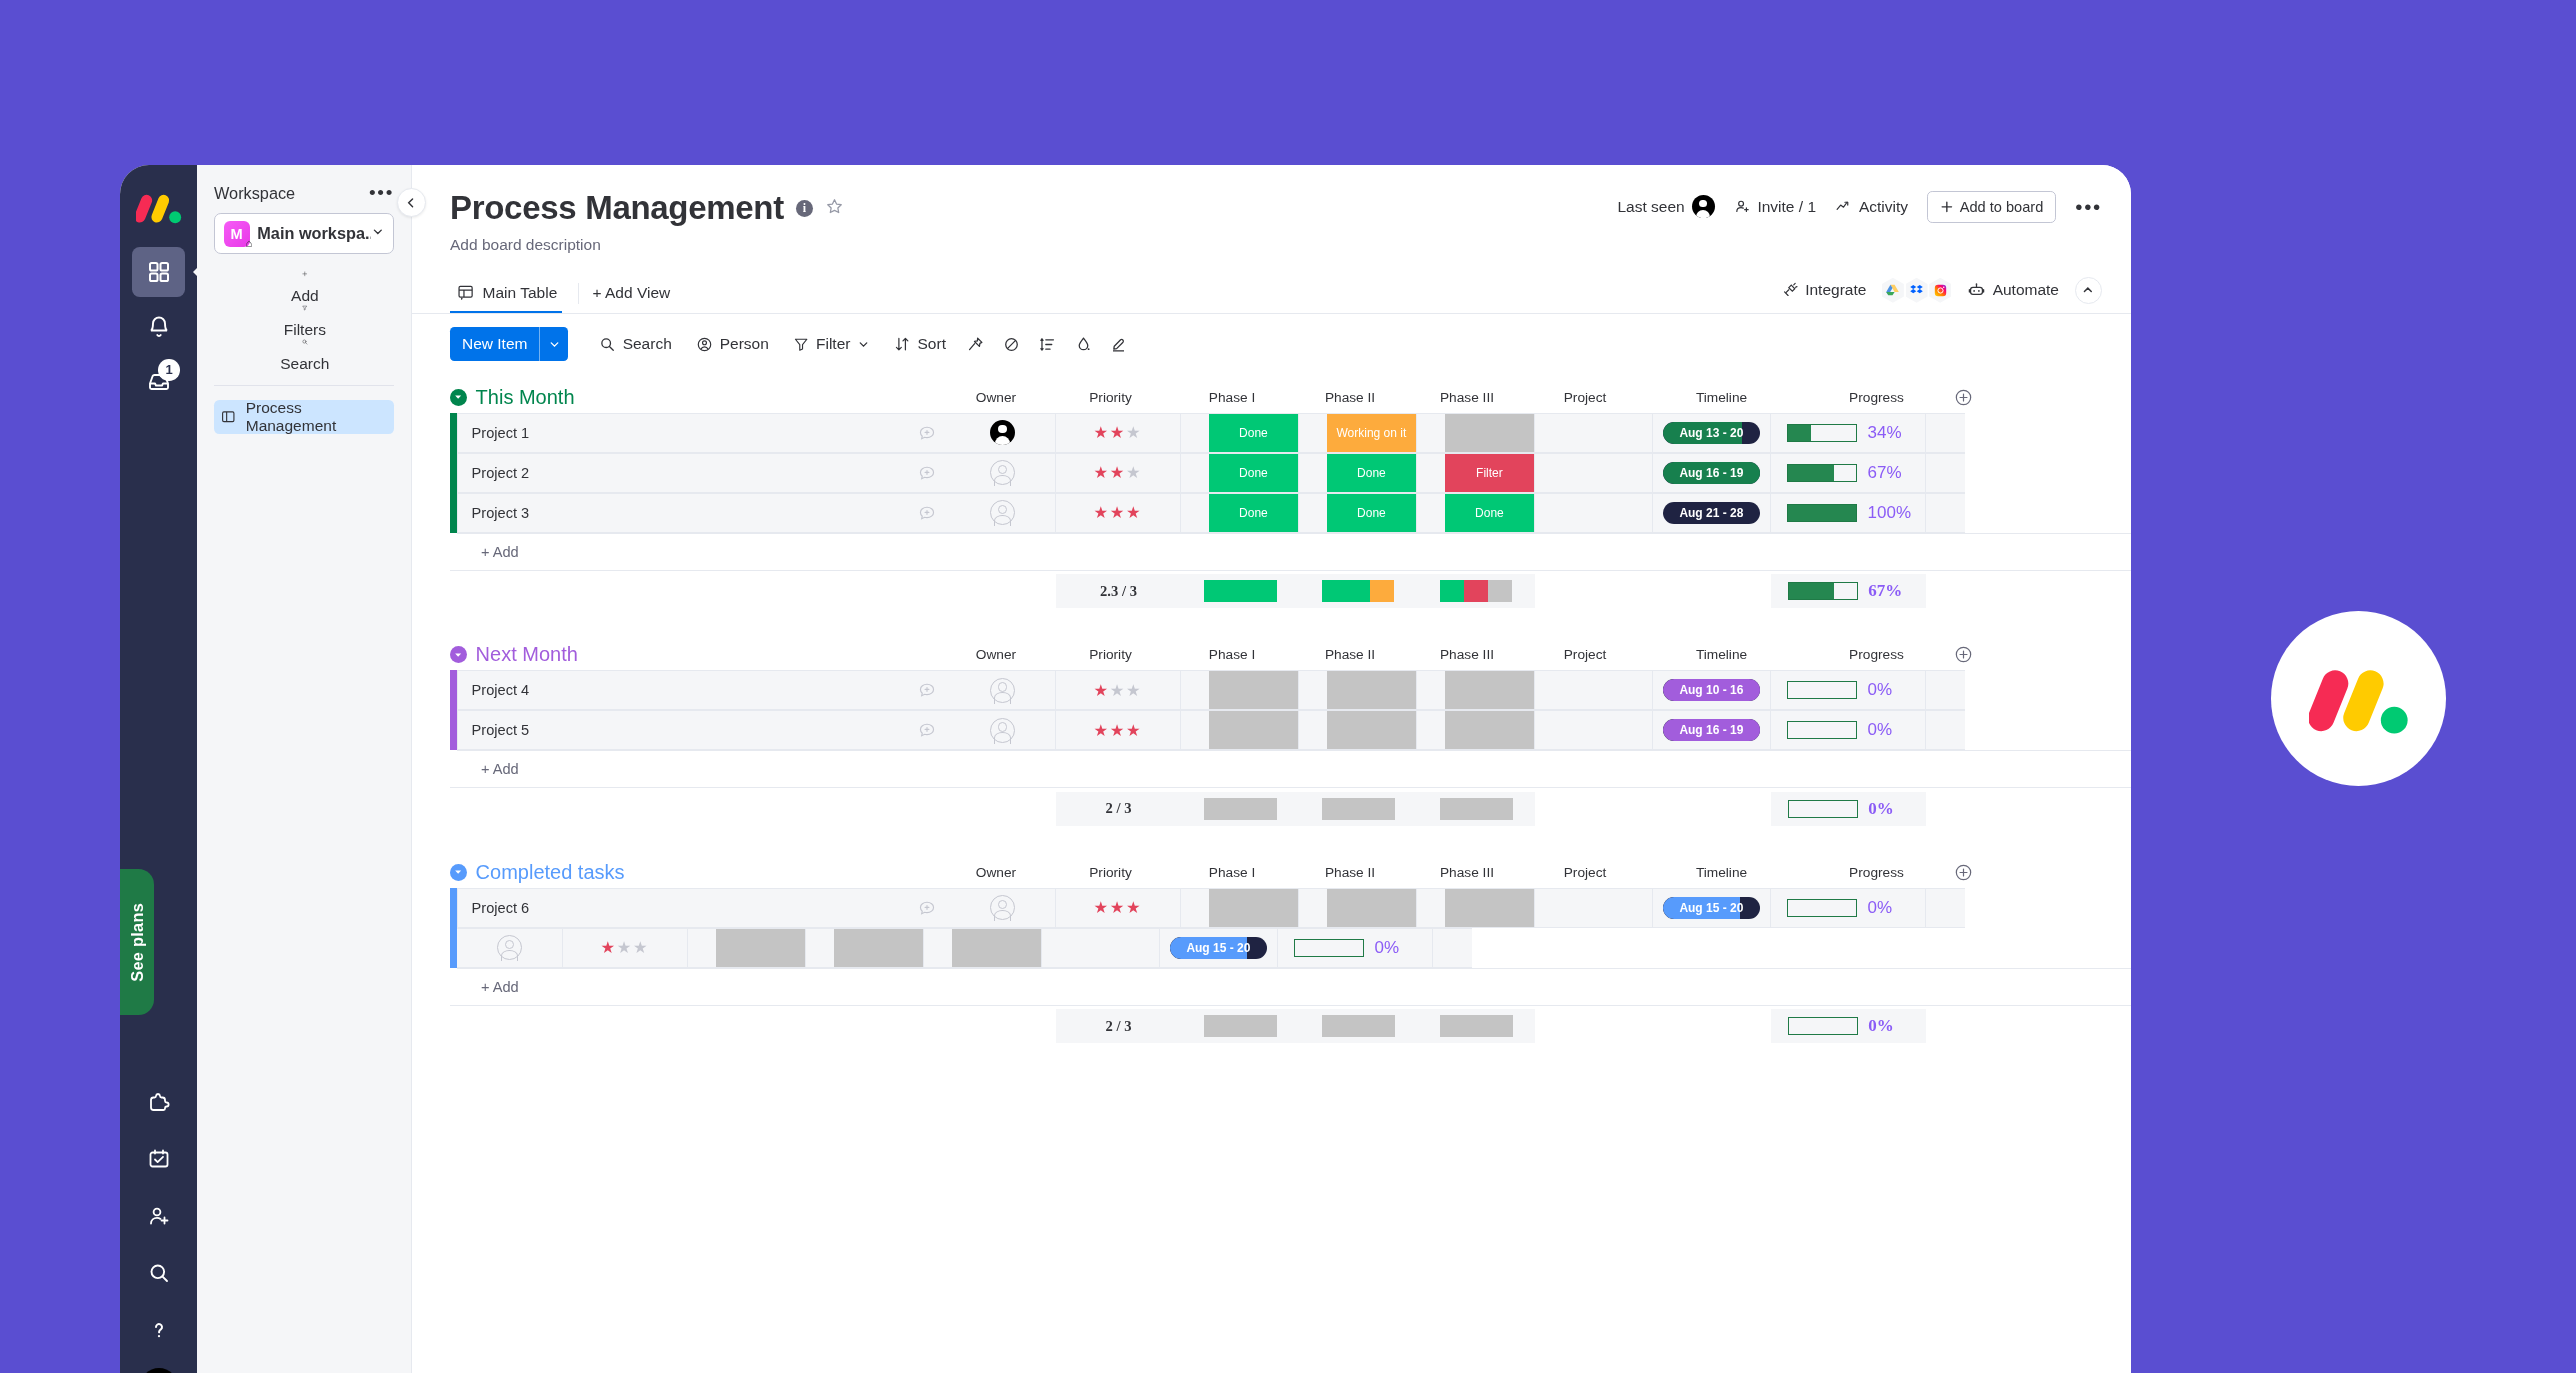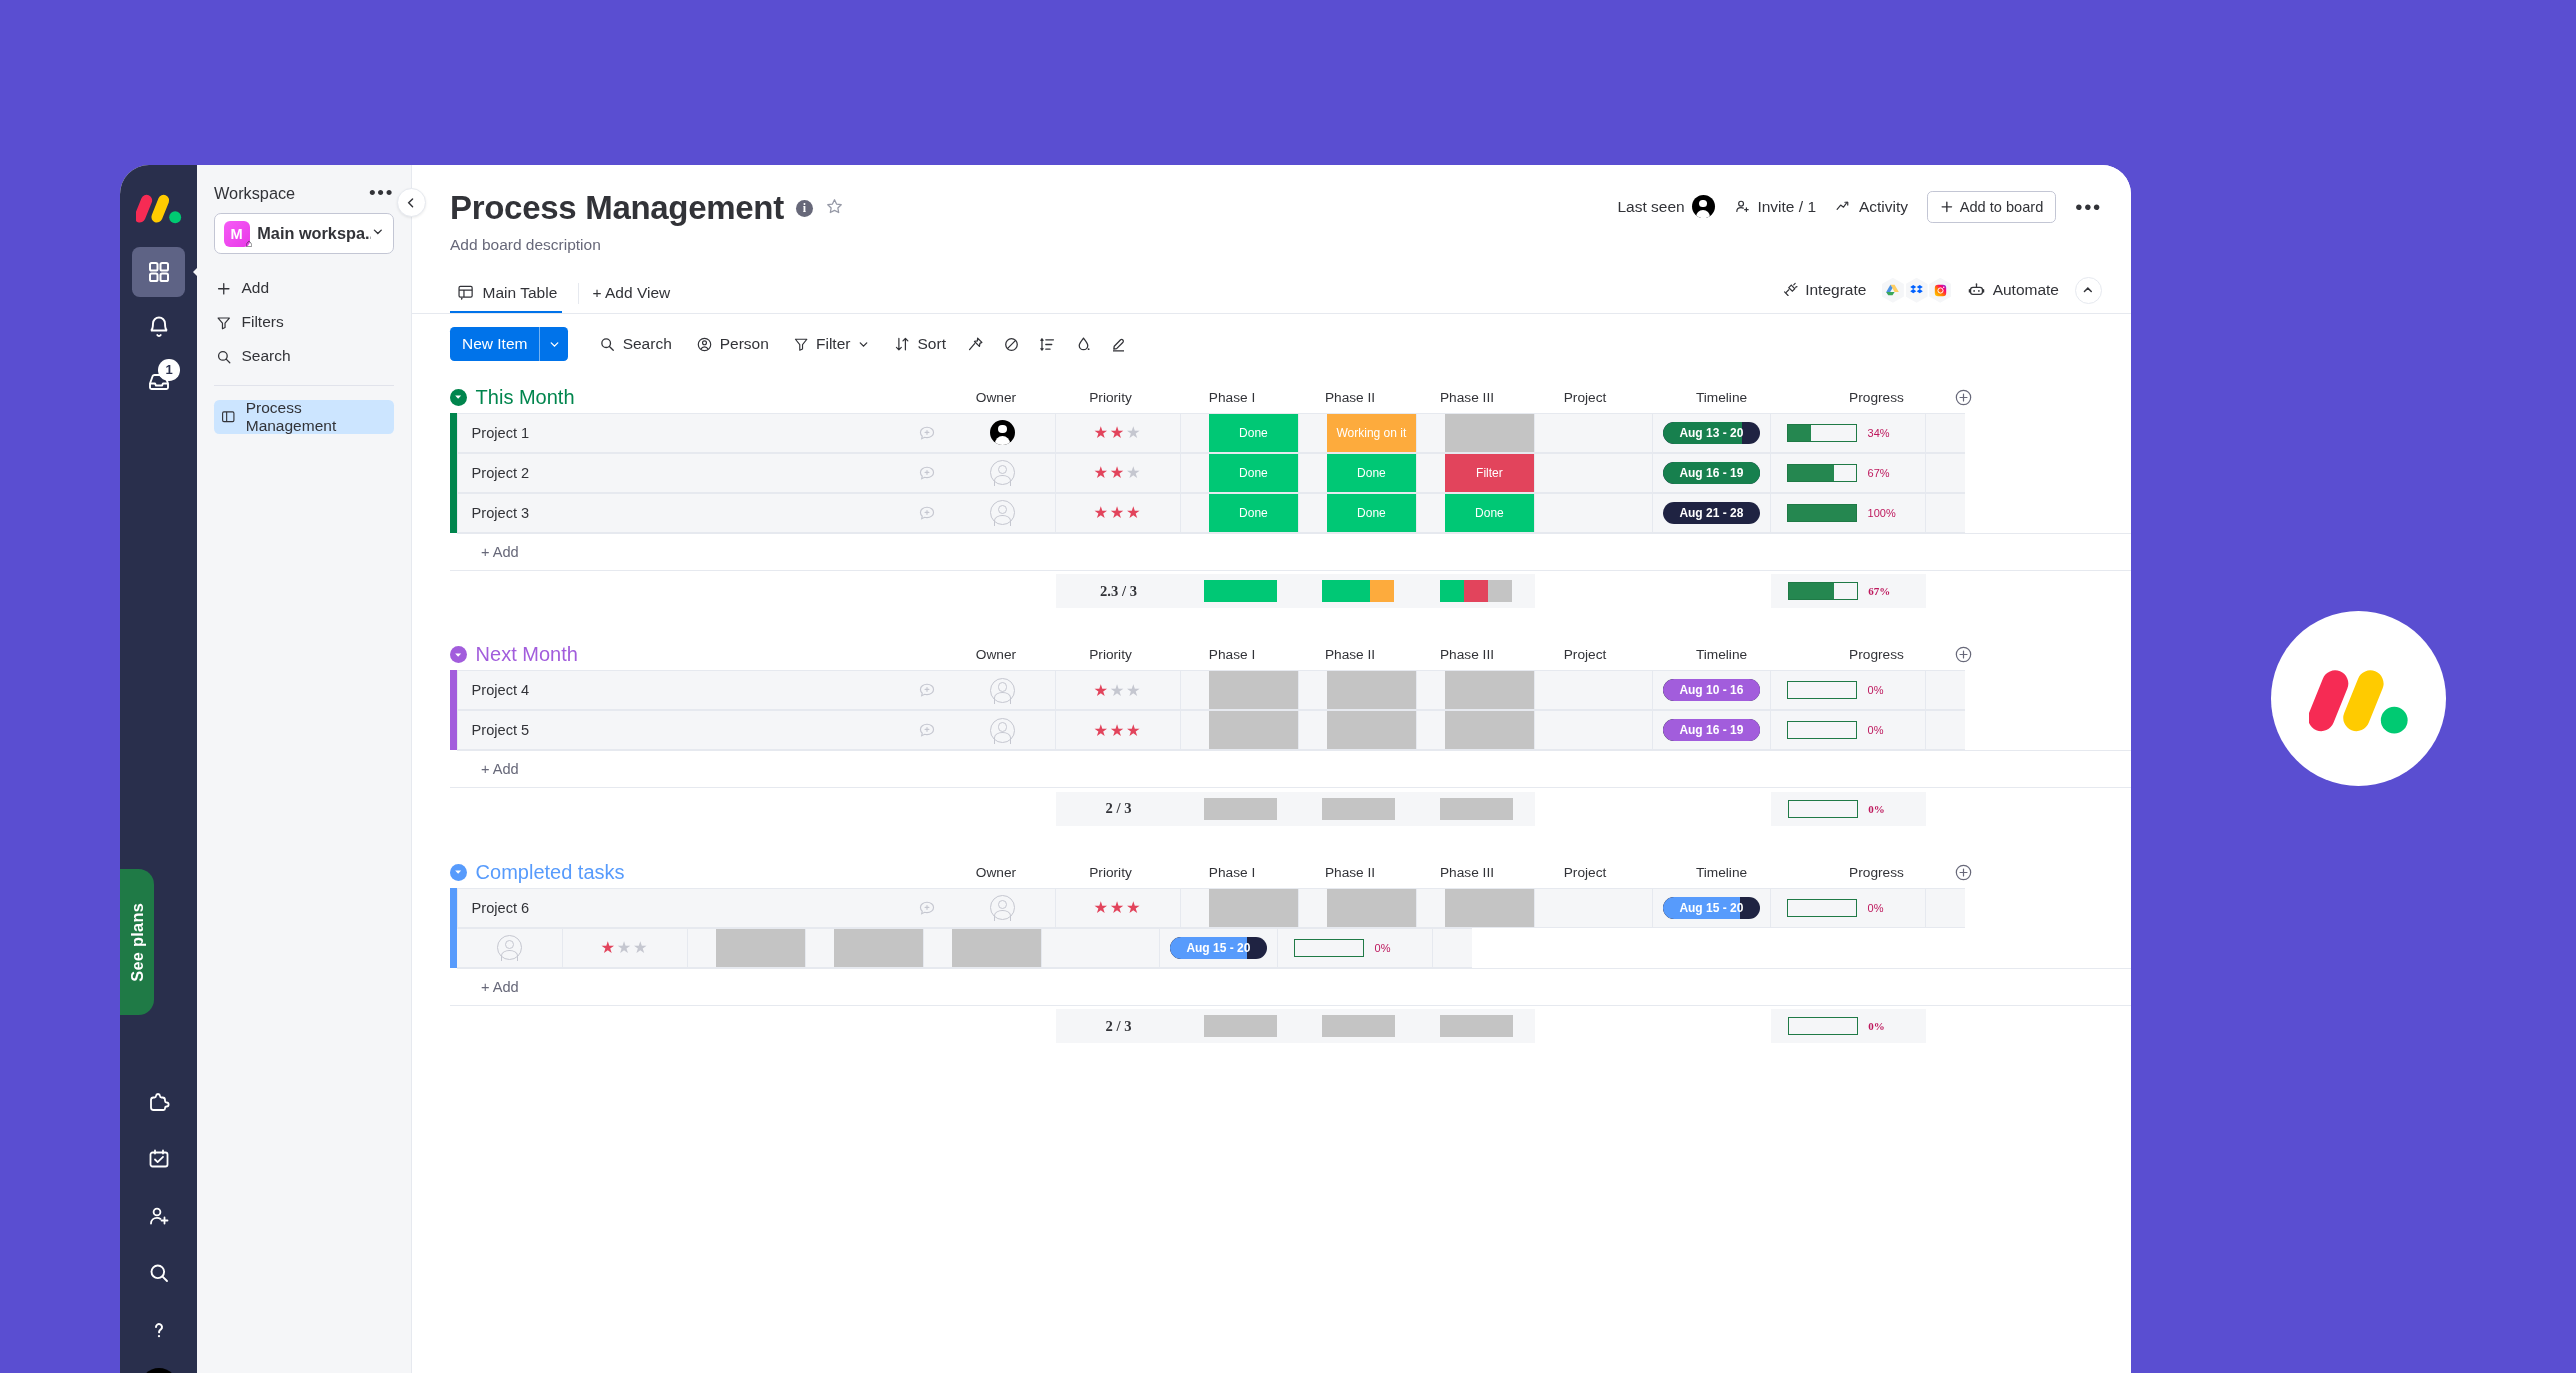--- a/index.html
+++ b/index.html
@@ -133,20 +133,21 @@
   .ws-name {
     flex: 1; margin-left: 7.7px;
     font-size: 16.3px; font-weight: 700; color: #323338;
     white-space: nowrap; overflow: hidden;
   }
   .ws-menu { margin-top: 17px; }
   .ws-menu-item {
     display: flex; align-items: center; gap: 10.3px;
     height: 34px; font-size: 15.5px; color: #323338;
     padding-left: 1.7px;
+    flex-direction: column;
   }
   .ws-divider { height: 0.9px; background: #e1e3eb; margin: 12px 0 13.7px 0; }
   .ws-board {
     display: flex; align-items: center; gap: 10.3px;
     height: 34px; border-radius: 5.2px;
     background: #cce5ff;
     padding: 0 6.9px;
     font-size: 15.5px; color: #323338;
   }
   .ws-collapse {
@@ -374,21 +375,21 @@
   }
 
   .prog-wrap { display: flex; align-items: center; gap: 10.3px; }
   .prog-bar {
     width: 70px; height: 18px;
     border: 1.7px solid #1f7a46;
     background: #f5f6f8;
     position: relative;
   }
   .prog-bar .fill { position: absolute; left: 0; top: 0; bottom: 0; background: #258750; }
-  .prog-pct { font-size: 11px; color: #be185d; width: 41px; }
+  .prog-pct { font-size: 17px; color: #8b5cf6; width: 41px; }
 
   .addrow {
     display: flex; align-items: center;
     height: 38px;
     background: #fff;
     border-bottom: 0.9px solid #e6e9ef;
   }
   .addrow .row-color { opacity: .55; }
   .addrow .addtext {
     flex: 1; padding-left: 24px;

